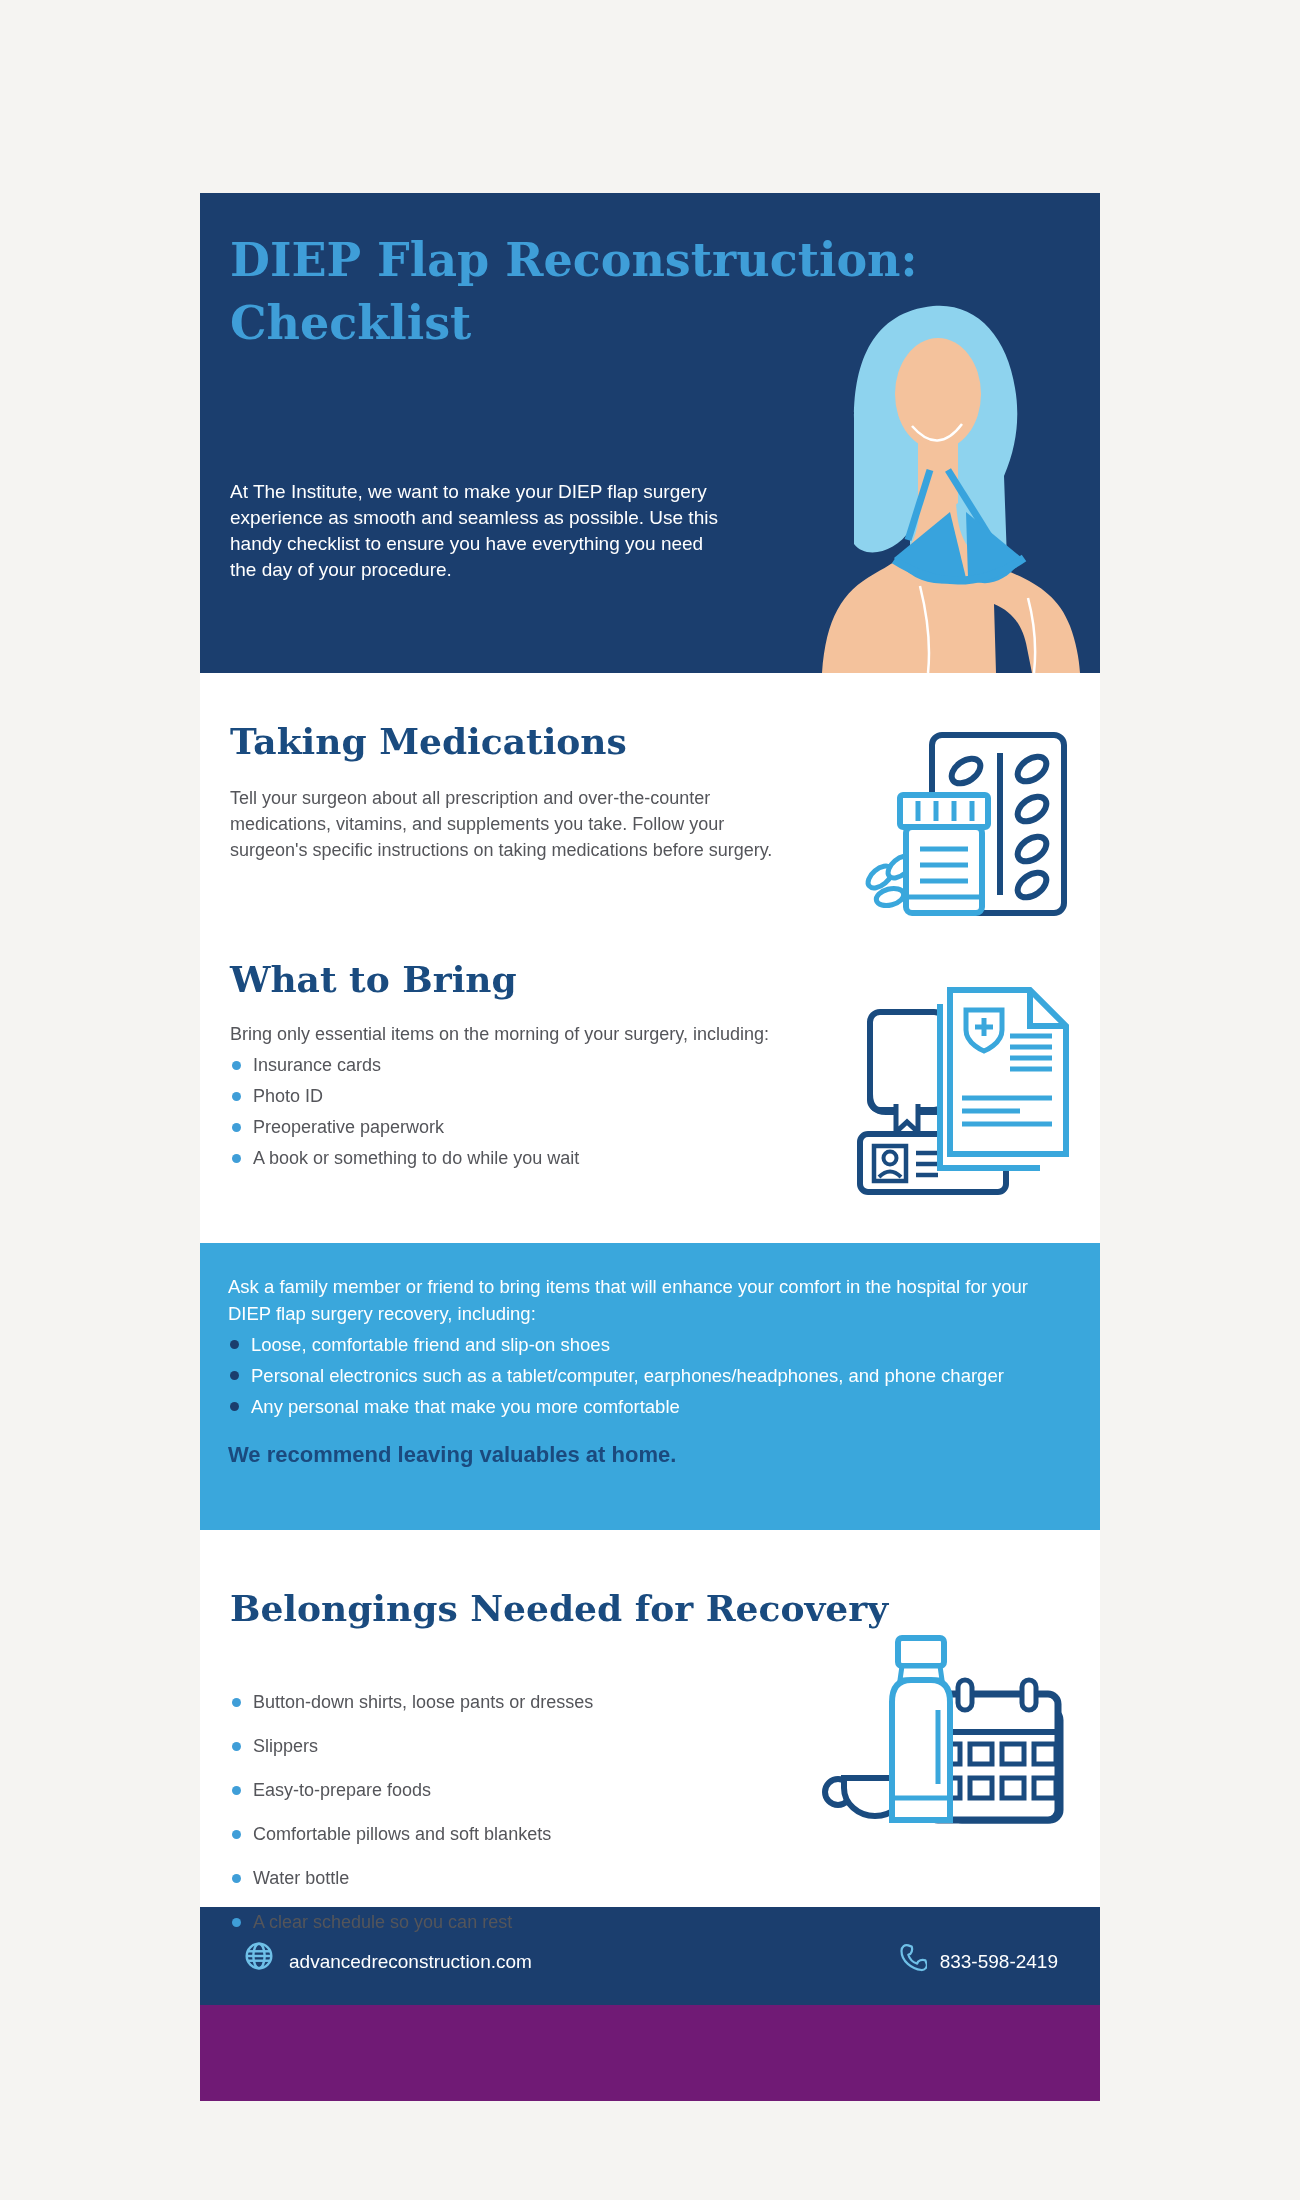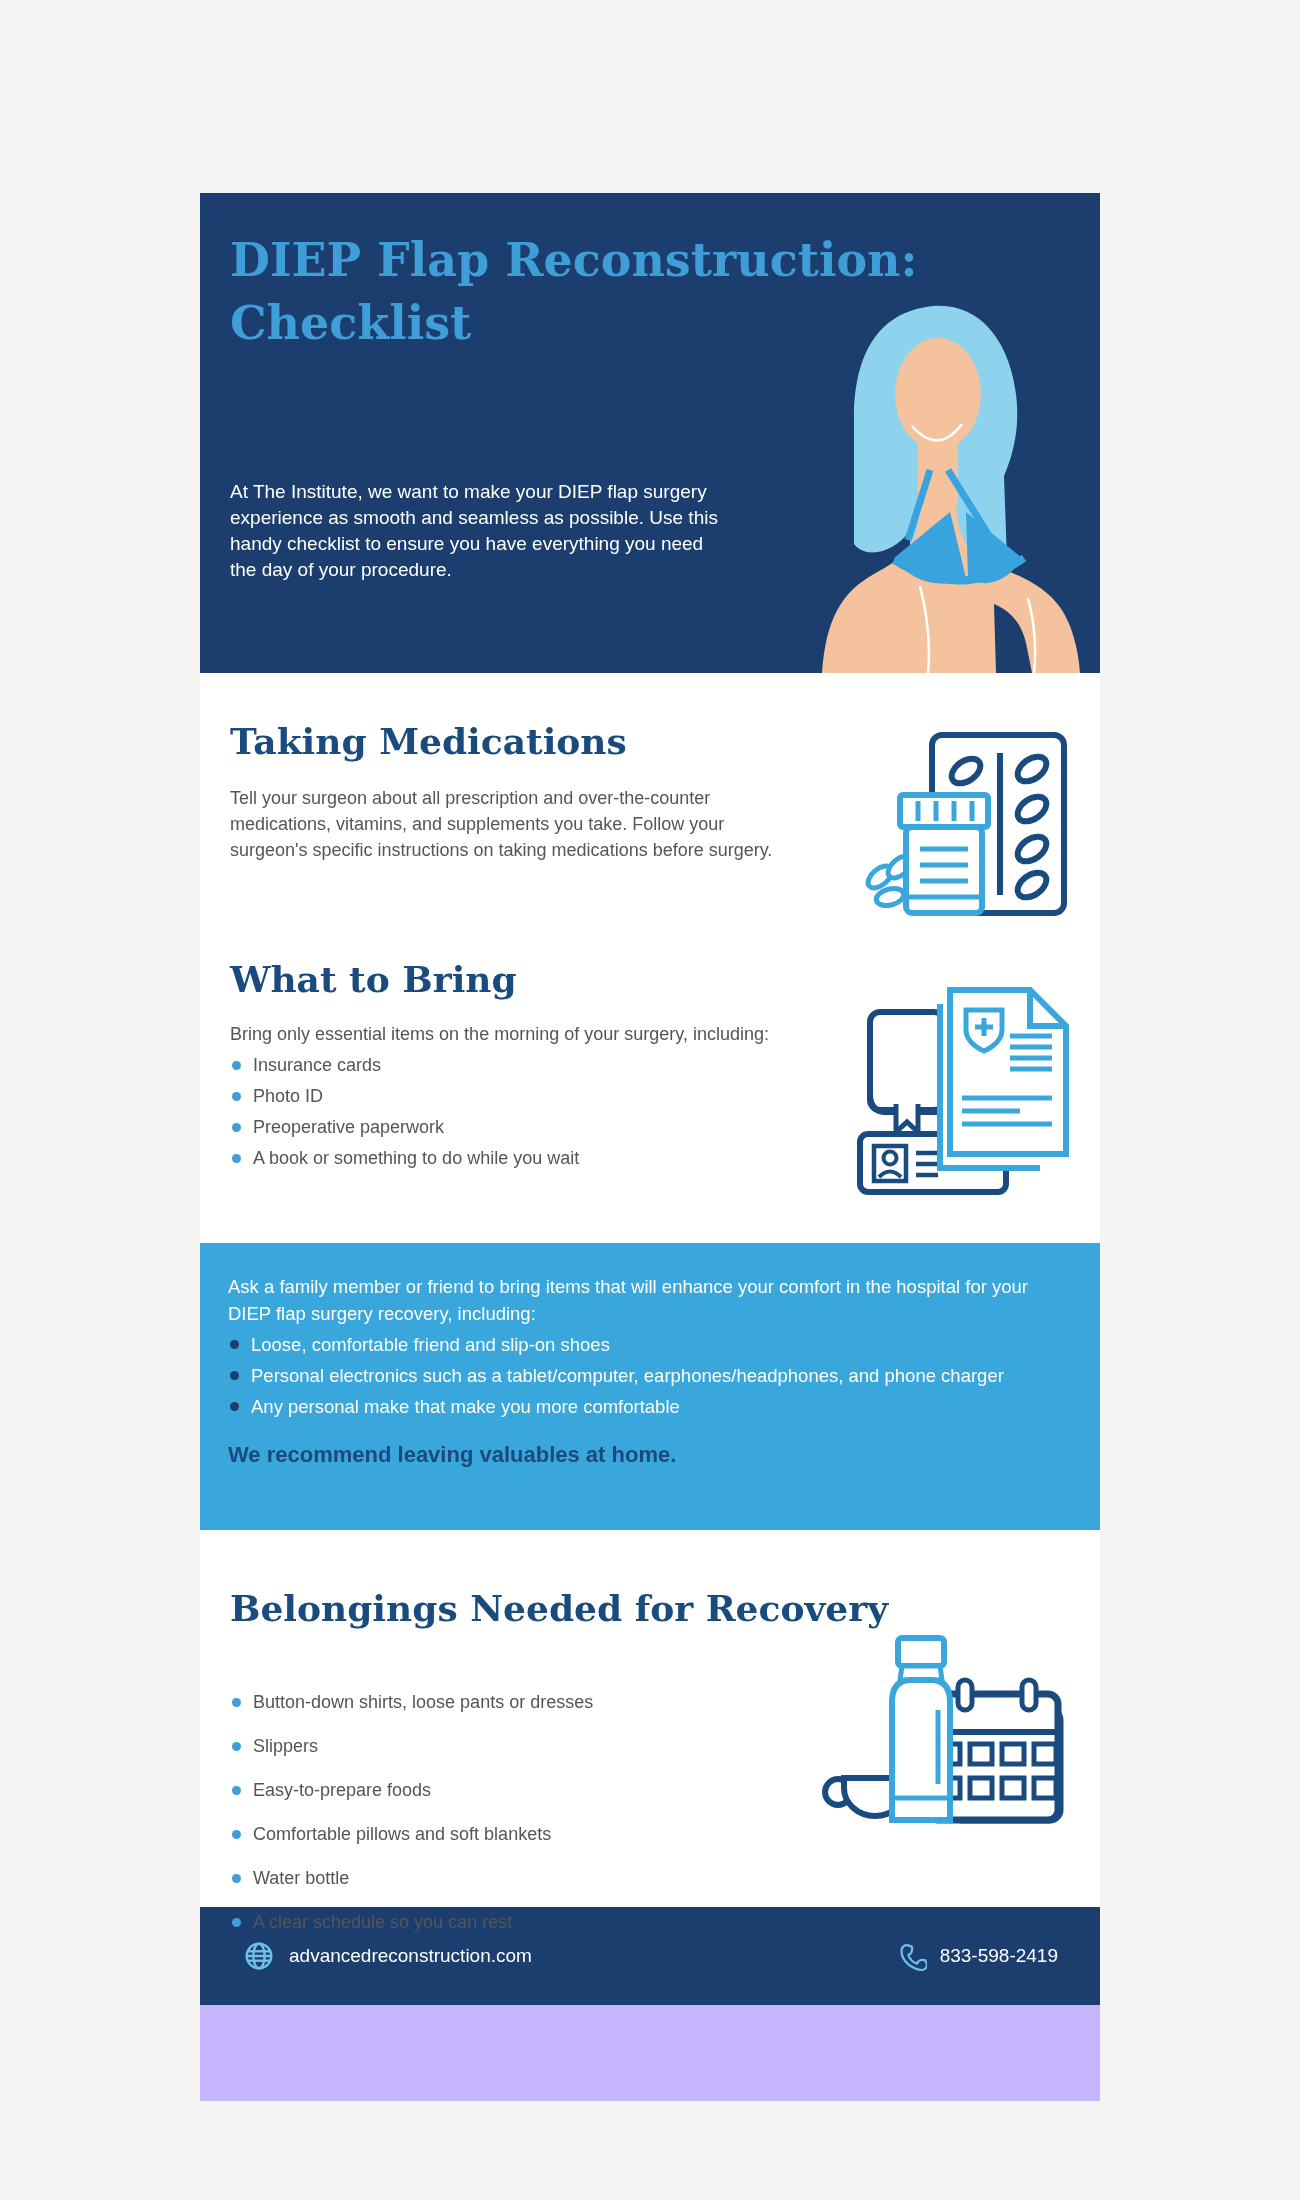--- a/index.html
+++ b/index.html
@@ -4,21 +4,21 @@
 <style>
   * { margin:0; padding:0; box-sizing:border-box; }
   html,body { width:1300px; height:2200px; }
   body {
     background:#f5f4f2;
     font-family:"Liberation Sans", sans-serif;
     position:relative;
   }
   .card {
     position:absolute; left:200px; top:193px; width:900px; height:1908px;
-    background:#c4b5fd;
+    background:#701a75;
   }
   
   .header {
     position:relative; height:480px; background:#1b3e6e; overflow:hidden;
   }
   .header h1 {
     position:absolute; left:30px; top:36px;
     font-family:"DejaVu Serif", serif; font-weight:bold;
     font-size:46px; line-height:63px; color:#3f9ed8;
   }
@@ -64,21 +64,21 @@
   .sec2 .rec-block { position:absolute; left:30px; top:140px; width:560px;
                      color:#54555a; font-size:18px; line-height:24px; }
   .sec2 ul.blist li { margin-top:20px; line-height:24px; }
   .sec2 .dot { margin-top:8px; }
   
   .footer {
     height:98px; background:#1b3e6e;
     display:flex; align-items:center; justify-content:space-between;
     padding:0 42px;
   }
-  .f-item { display:flex; align-items:center; gap:13px; color:#ffffff;
+  .f-item { display:flex; align-items:flex-end; gap:13px; color:#ffffff;
             font-size:19px; }
   .f-item svg { display:block; }
 </style>
 </head>
 <body>
 
 <div class="card">
 
   <div class="header">
     <h1>

